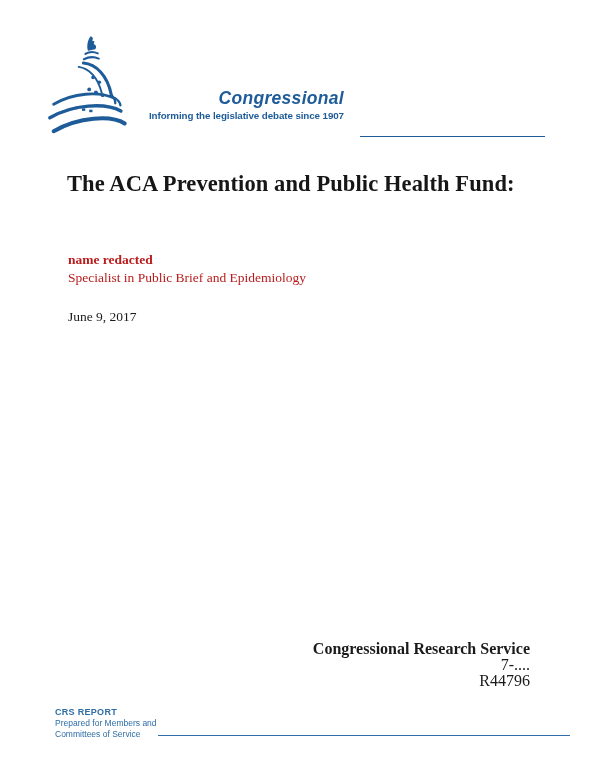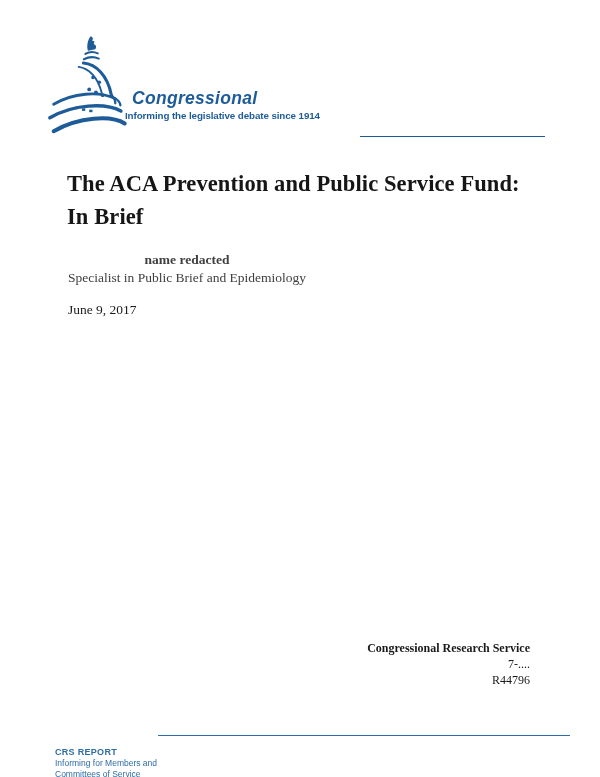--- a/index.html
+++ b/index.html
@@ -18,22 +18,23 @@
   }
 
   
   .dome-icon {
     position: absolute;
     left: 46px;
     top: 34px;
   }
   .logo-text {
     position: absolute;
-    left: 132px;
+    left: 156px;
     top: 90px;
+    text-align: right;
   }
   .org-line {
     font-family: "Liberation Sans", sans-serif;
     font-style: italic;
     font-weight: bold;
     font-size: 17.5px;
     line-height: 16.5px;
     letter-spacing: 0.3px;
     color: #1e5c99;
     white-space: nowrap;
@@ -69,59 +70,57 @@
     color: #161616;
   }
 
   
   .author {
     position: absolute;
     left: 68px;
     top: 251px;
     font-size: 13.5px;
     line-height: 18px;
-    color: #404040;
-    text-align: center;
+    color: #b91c1c;
   }
   .author-name { font-weight: bold; }
   .date-line {
     position: absolute;
     left: 68px;
-    top: 302px;
+    top: 309px;
     font-size: 13.5px;
     color: #1a1a1a;
   }
 
   
   .footer-right {
     position: absolute;
     right: 70px;
     top: 641px;
     text-align: right;
-    font-size: 12px;
+    font-size: 16px;
     line-height: 15.8px;
     color: #1a1a1a;
   }
   .footer-right .org { font-weight: bold; }
 
   
   .footer-left {
     position: absolute;
     left: 55px;
     top: 707px;
     font-family: "Liberation Sans", sans-serif;
     font-size: 8.5px;
     line-height: 11px;
     color: #2e6da6;
   }
   .footer-left .label {
     font-weight: bold;
     font-size: 9px;
     letter-spacing: 0.3px;
-    margin-top: 40px;
   }
   .footer-rule {
     position: absolute;
     left: 158px;
     width: 412px;
     top: 735px;
     border-top: 1.2px solid #2e6da6;
   }
 </style>
 </head>
@@ -152,41 +151,40 @@
       <rect x="30" y="75.5" width="3.4" height="2.6" fill="#1e5c99" stroke="none"></rect>
       <rect x="37.5" y="77.2" width="3.4" height="2.6" fill="#1e5c99" stroke="none"></rect>
       <rect x="45" y="78.6" width="3.4" height="2.6" fill="#1e5c99" stroke="none"></rect>
       <path d="M4,87 C28,73 62,71 78,80" stroke-width="3.6"></path>
       <path d="M8,101 C34,86 68,84 82,93" stroke-width="4.2"></path>
     </g>
   </svg>
 
   <div class="logo-text">
     <div class="org-line">Congressional</div>
-    <div class="tagline">Informing the legislative debate since 1914</div>
+    <div class="tagline">Informing the legislative debate since 1907</div>
   </div>
   <div class="header-rule"></div>
 
   <h1 class="title" style="margin:0;">
-    <span>The ACA Prevention and Public Service Fund:</span><br>
-    <span>In Brief</span>
+    <span>The ACA Prevention and Public Health Fund:</span><br>
   </h1>
 
   <div class="author">
     <div class="author-name">name redacted</div>
     <div class="author-role">Specialist in Public Brief and Epidemiology</div>
   </div>
   <div class="date-line">June 9, 2017</div>
 
   <div class="footer-right">
     <div class="org">Congressional Research Service</div>
     <div>7-....</div>
     <div>R44796</div>
   </div>
 
   <div class="footer-left">
     <div class="label">CRS REPORT</div>
-    <div>Informing for Members and</div>
+    <div>Prepared for Members and</div>
     <div>Committees of Service</div>
   </div>
   <div class="footer-rule"></div>
 
 </div>
 
 </body></html>

